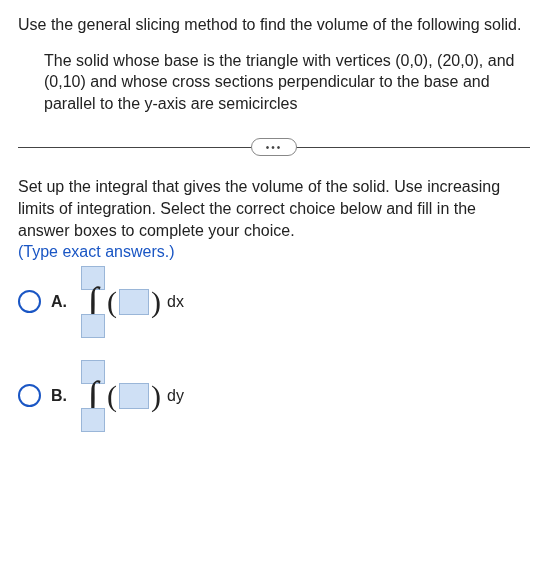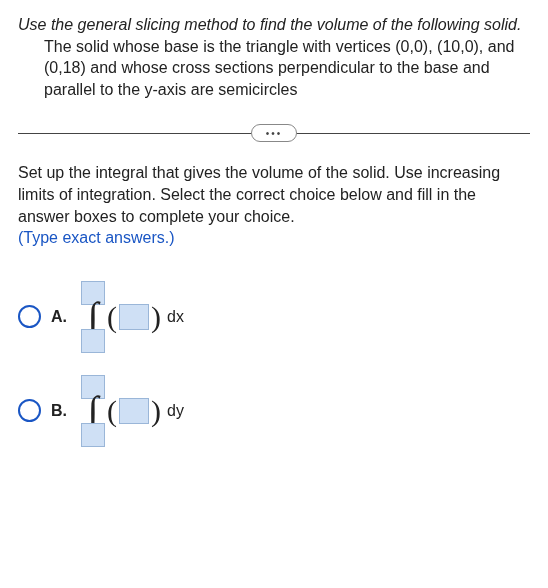--- a/index.html
+++ b/index.html
@@ -6,21 +6,21 @@
     margin: 0;
     padding: 14px 18px;
     font-family: Arial, Helvetica, sans-serif;
     font-size: 16px;
     color: #222;
     width: 548px;
     box-sizing: border-box;
     line-height: 1.35;
   }
   .question-intro {
-    font-style: italic;
+    margin-bottom: 14px;
   }
   .solid-desc {
     padding-left: 26px;
     padding-right: 10px;
     margin-bottom: 22px;
   }
   .divider-wrap {
     position: relative;
     height: 22px;
     margin-bottom: 18px;
@@ -49,21 +49,21 @@
     justify-content: center;
     font-size: 10px;
     letter-spacing: 2px;
     color: #444;
     cursor: pointer;
   }
   .instructions {
   }
   .hint {
     color: #1a56c4;
-    margin-bottom: 32px;
+    margin-bottom: 3px;
   }
   .choice-row {
     display: flex;
     align-items: center;
     margin-bottom: 22px;
   }
   .radio {
     width: 19px;
     height: 19px;
     border: 2px solid #1a56c4;
@@ -116,21 +116,21 @@
   .diff {
     margin-left: 6px;
     font-family: Liberation Sans, sans-serif;
   }
 </style>
 </head>
 <body>
 
 <div class="question-intro">Use the general slicing method to find the volume of the following solid.</div>
 
-<div class="solid-desc">The solid whose base is the triangle with vertices (0,0), (10,0), and (0,18) and whose cross sections perpendicular to the base and parallel to the y-axis are semicircles</div>
+<div class="solid-desc">The solid whose base is the triangle with vertices (0,0), (20,0), and (0,10) and whose cross sections perpendicular to the base and parallel to the y-axis are semicircles</div>
 
 <div class="divider-wrap">
   <hr class="divider-line">
   <div class="divider-pill">•••</div>
 </div>
 
 <div class="instructions">Set up the integral that gives the volume of the solid. Use increasing limits of integration. Select the correct choice below and fill in the answer boxes to complete your choice.</div>
 
 <div class="hint">(Type exact answers.)</div>
 

